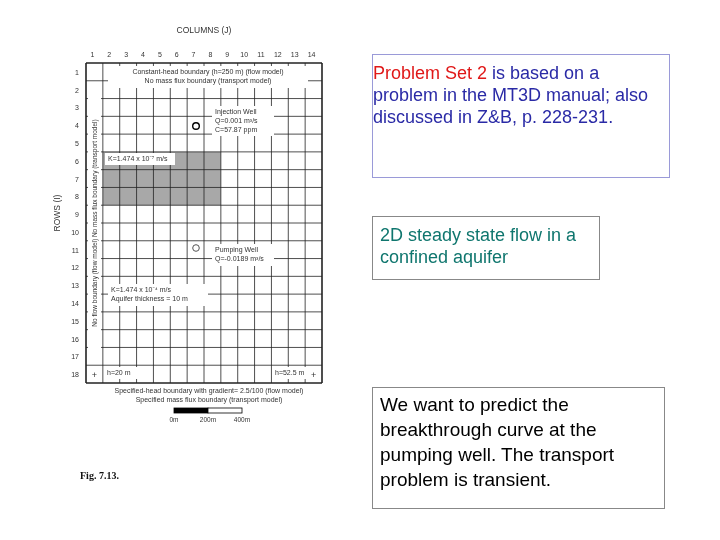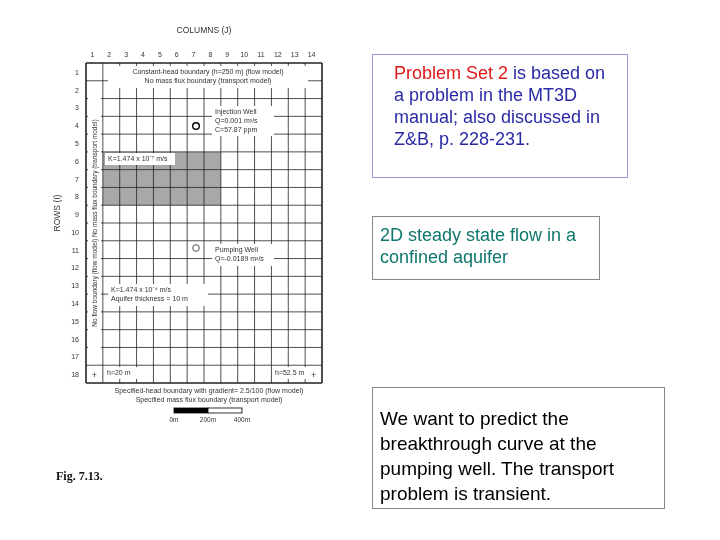--- a/index.html
+++ b/index.html
@@ -3,31 +3,31 @@
 <meta charset="utf-8">
 <style>
   html, body { margin: 0; padding: 0; }
   body {
     width: 720px; height: 540px; background: #ffffff; position: relative; overflow: hidden;
     font-family: "Liberation Sans", sans-serif;
   }
   .fig { position: absolute; left: 0; top: 0; width: 360px; height: 504px; }
   .fig svg { position: absolute; left: 0; top: 0; }
   .caption {
-    position: absolute; left: 56px; top: 472px; width: 270px;
-    font-family: "Liberation Serif", serif; font-weight: bold; font-size: 12px; line-height: 8px; color: #111;
+    position: absolute; left: 80px; top: 472px; width: 270px;
+    font-family: "Liberation Serif", serif; font-weight: bold; font-size: 10px; line-height: 8px; color: #111;
   }
   .box {
     position: absolute; background: #fff; box-sizing: border-box;
     font-family: "Liberation Sans", sans-serif; font-size: 18px; line-height: 22px;
   }
-  .box1 { left: 372px; top: 54px; width: 256px; height: 124px; border: 1.5px solid #9a9ad8; color: #2a2aa6; padding: 7px 21px; }
+  .box1 { left: 372px; top: 54px; width: 298px; height: 124px; border: 1.5px solid #9a9ad8; color: #2a2aa6; padding: 7px 0; }
   .box1 .red { color: #e01818; }
   .box2 { left: 372px; top: 216px; width: 228px; height: 64px; border: 1.5px solid #888; color: #0f766e; padding: 7px 7px; }
-  .box3 { left: 372px; top: 387px; width: 293px; height: 122px; border: 1.5px solid #888; color: #000; padding: 18px 7px; font-size: 19px; line-height: 25px; }
+  .box3 { left: 372px; top: 387px; width: 293px; height: 122px; border: 1.5px solid #888; color: #000; padding: 4px 7px; font-size: 19px; line-height: 25px; }
 </style>
 </head>
 <body>
 
 <div class="fig">
   <svg id="gridsvg" width="360" height="470">
       <rect x="102.85714285714286" y="151.88888888888889" width="118" height="53.333333333333336" fill="#a8a8a8"></rect>
       <line x1="86" y1="63" x2="86" y2="383" stroke="#222222" stroke-width="1.6"></line>
       <line x1="102.85714285714286" y1="63" x2="102.85714285714286" y2="383" stroke="#222222" stroke-width="0.8"></line>
       <line x1="119.71428571428572" y1="63" x2="119.71428571428572" y2="383" stroke="#222222" stroke-width="0.8"></line>

